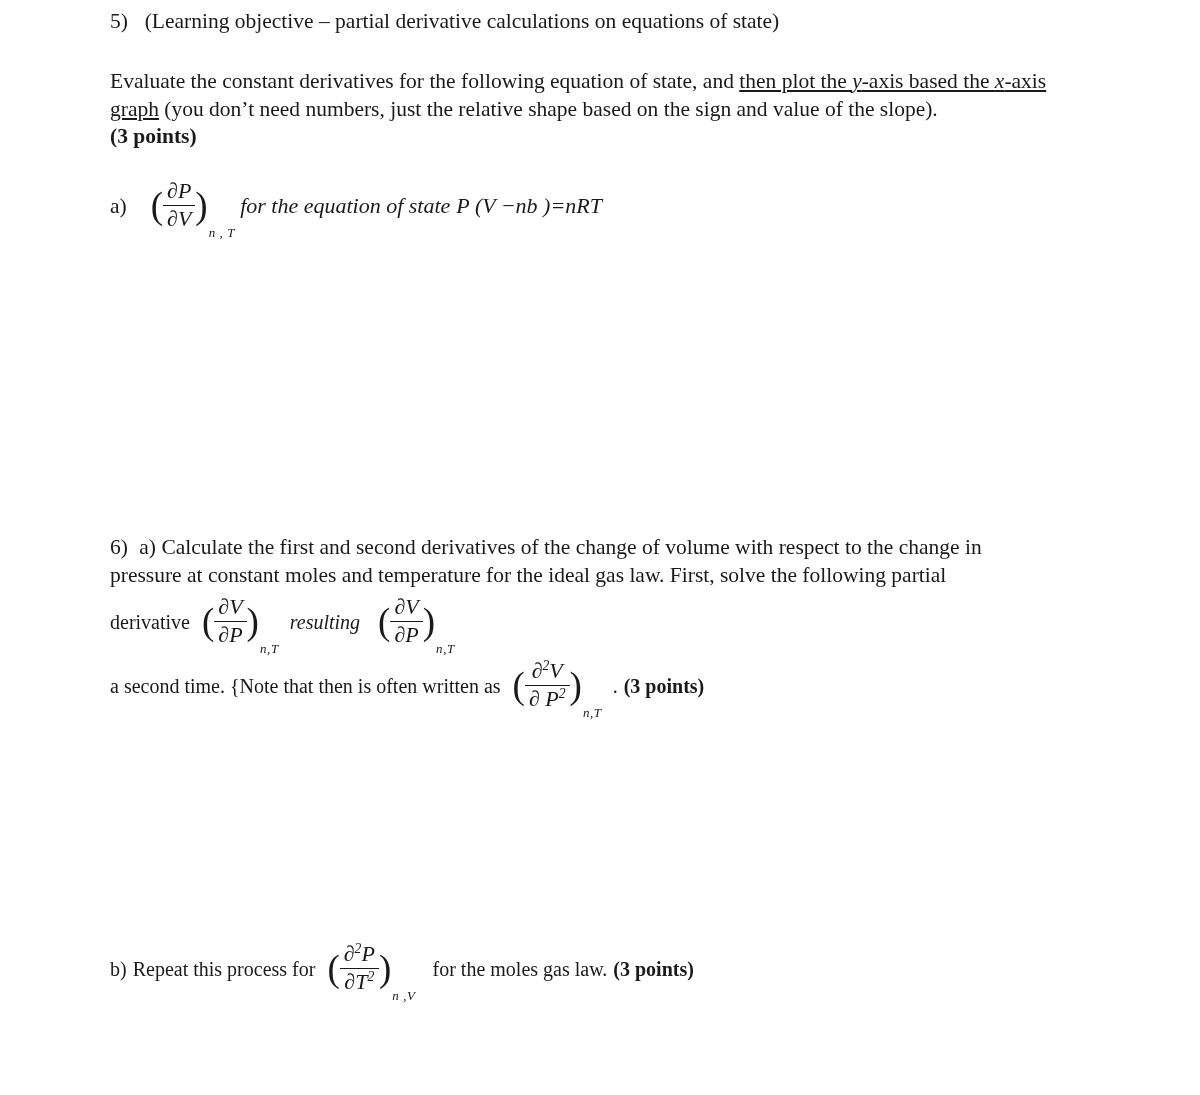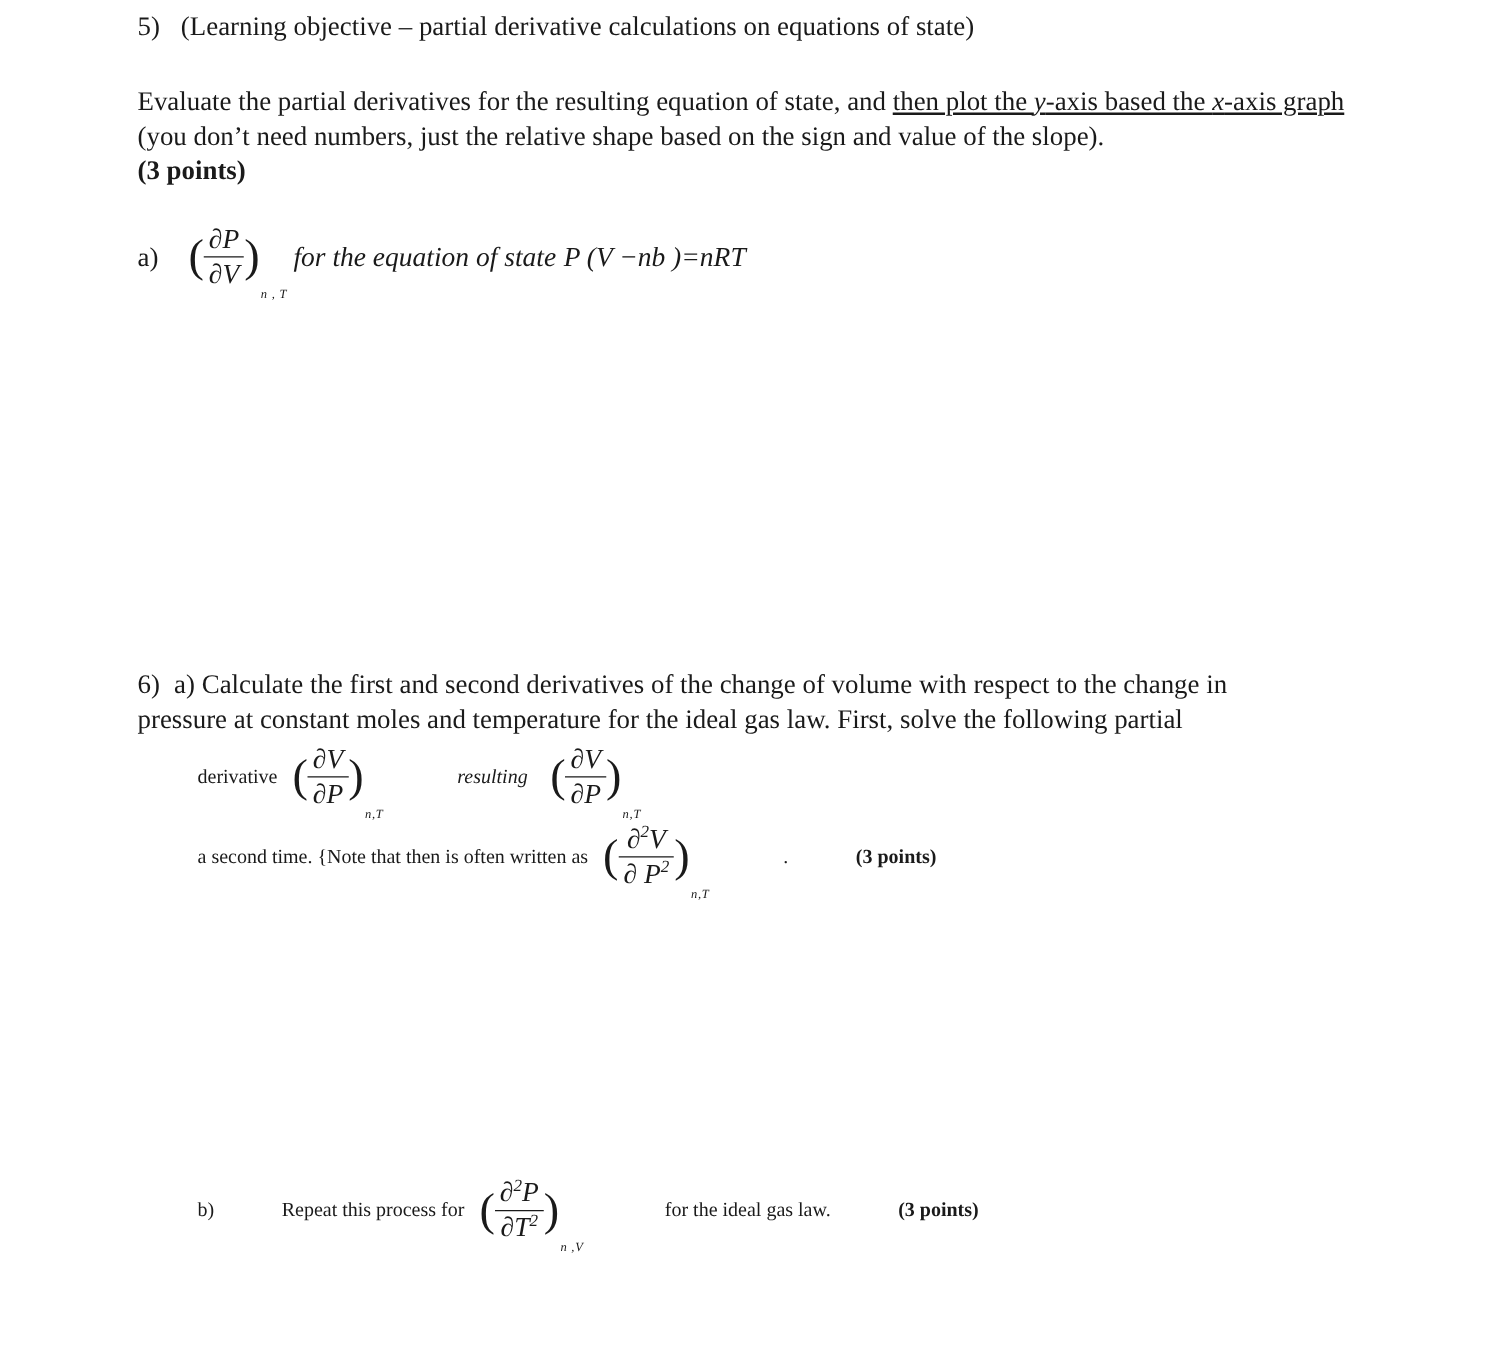--- a/index.html
+++ b/index.html
@@ -70,21 +70,21 @@
     line-height: 1.12;
   }
   .frac .den {
     display: block;
     padding: 1px 4px 0 4px;
     font-style: italic;
     line-height: 1.12;
   }
   .sub {
     display: inline-block;
-    font-size: 10px;
+    font-size: 13px;
     vertical-align: bottom;
     position: relative;
     top: 9px;
     left: 1px;
     letter-spacing: 0.6px;
   }
   sup.exp {
     font-size: 0.62em;
     font-style: italic;
     vertical-align: super;
@@ -98,35 +98,35 @@
   #line-5 { left: 110px; top: 8px; }
   #para-eval { left: 110px; top: 68px; width: 985px; }
   #item-a { left: 110px; top: 180px; }
   #para-6a { left: 110px; top: 534px; width: 965px; }
   #line-6-deriv { left: 110px; top: 596px; width: 985px; }
   #line-6-second { left: 110px; top: 660px; }
   #item-b { left: 110px; top: 943px; }
 
   .row { display: flex; align-items: center; }
   .label-a { font-size: 21.5px; margin-right: 24px; }
-  .inline-txt { font-size: 16px; margin-left: 48px; }
+  .inline-txt { font-size: 20px; }
 </style>
 </head>
 <body>
 
 <div class="page">
 
   <div class="blk q-head" id="line-5">
     <span>5)</span>
     <span class="mgap"></span>
     <span>(Learning objective – partial derivative calculations on equations of state)</span>
   </div>
 
   <div class="blk para" id="para-eval">
-    <span>Evaluate the partial derivatives for the resulting equation of state, and </span><span class="u"><span>then plot the </span><span class="ital">y</span><span>-axis based the </span><span class="ital">x</span><span>-axis graph</span></span><span> (you don’t need numbers, just the relative shape based on the sign and value of the slope).</span><br>
+    <span>Evaluate the constant derivatives for the following equation of state, and </span><span class="u"><span>then plot the </span><span class="ital">y</span><span>-axis based the </span><span class="ital">x</span><span>-axis graph</span></span><span> (you don’t need numbers, just the relative shape based on the sign and value of the slope).</span><br>
     <span class="bold">(3 points)</span>
   </div>
 
   <div class="blk" id="item-a">
     <div class="row">
       <span class="label-a">a)</span>
 
       <span class="math">
         <span class="paren">(</span><span class="frac">
           <span class="num">∂P</span>
@@ -209,19 +209,19 @@
       <span class="math">
         <span class="paren">(</span><span class="frac">
           <span class="num"><span>∂</span><sup class="exp">2</sup><span>P</span></span>
           <span class="den"><span>∂T</span><sup class="exp">2</sup></span>
         </span><span class="paren">)</span><span class="sub">n ,V</span>
       </span>
 
       <span class="mgap"></span>
       <span class="mgap"></span>
       <span class="mgap"></span>
-      <span class="inline-txt">for the ideal gas law.</span>
+      <span class="inline-txt">for the moles gas law.</span>
       <span class="mgap"></span>
       <span class="inline-txt bold">(3 points)</span>
     </div>
   </div>
 
 </div>
 
 </body></html>

